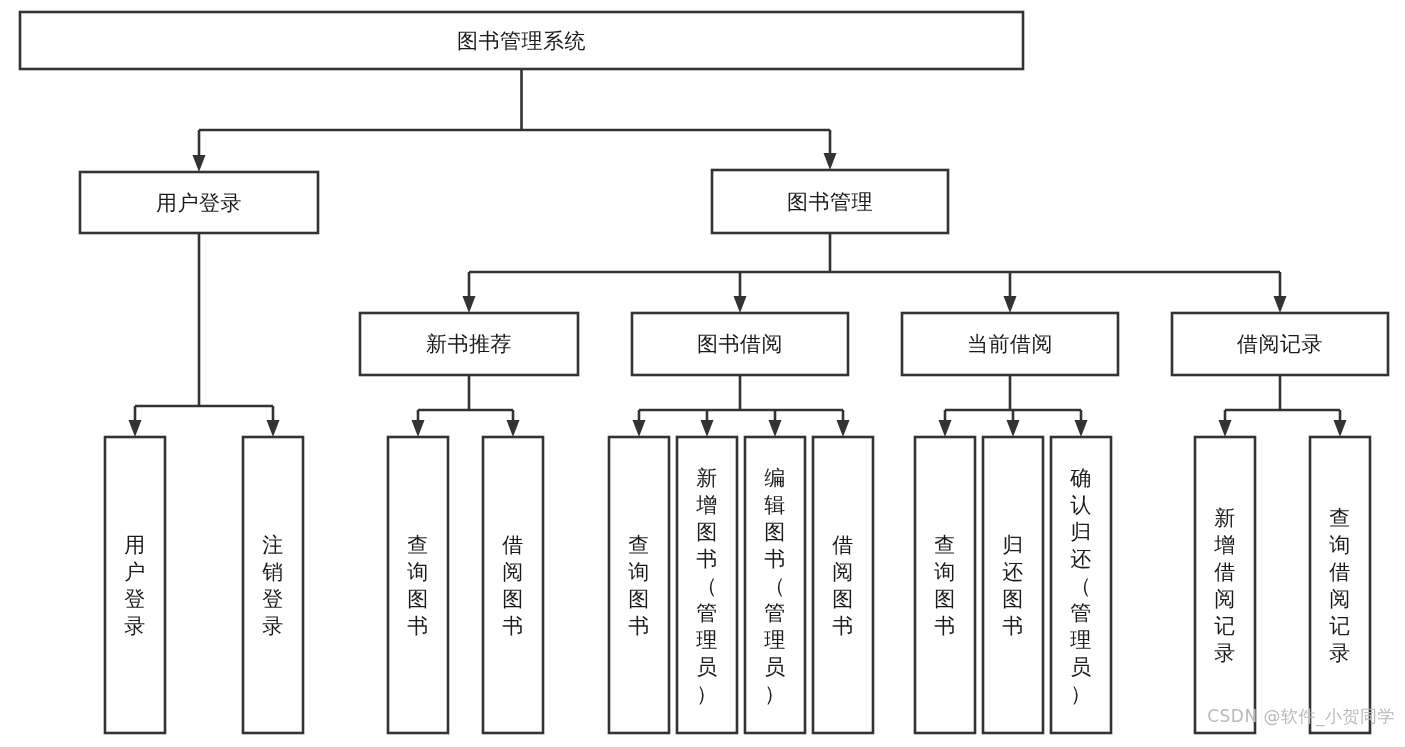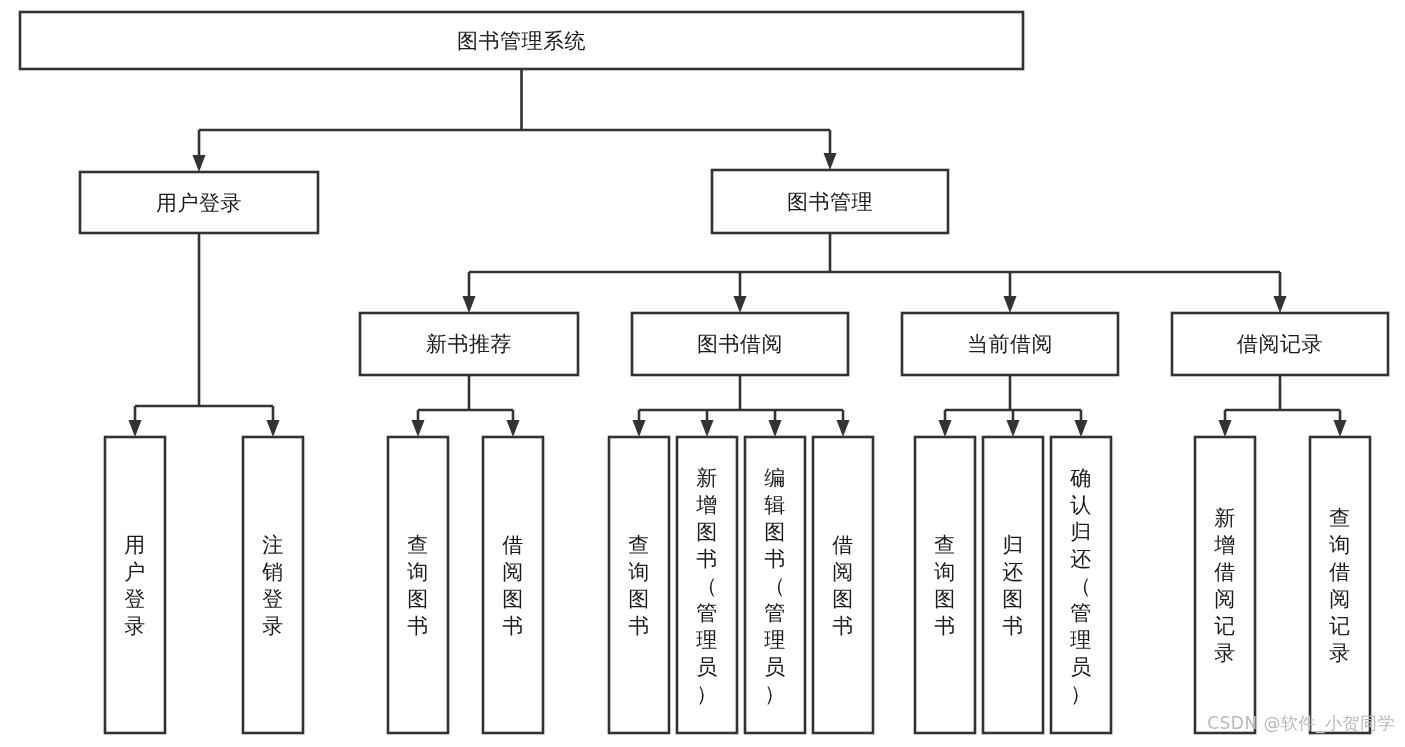--- a/index.html
+++ b/index.html
@@ -54,21 +54,21 @@
     fill: none;
     stroke-linecap: butt;
   }
   .arrow-head {
     fill: #333333;
     stroke: none;
   }
   .watermark {
     position: absolute;
     right: 10px;
-    bottom: 12px;
+    bottom: 19px;
     font-family: "DejaVu Sans", "Liberation Sans", sans-serif;
     font-size: 17px;
     color: #b9b9b9;
     white-space: nowrap;
     letter-spacing: 0.5px;
     user-select: none;
   }
 </style>
 </head>
 <body>

